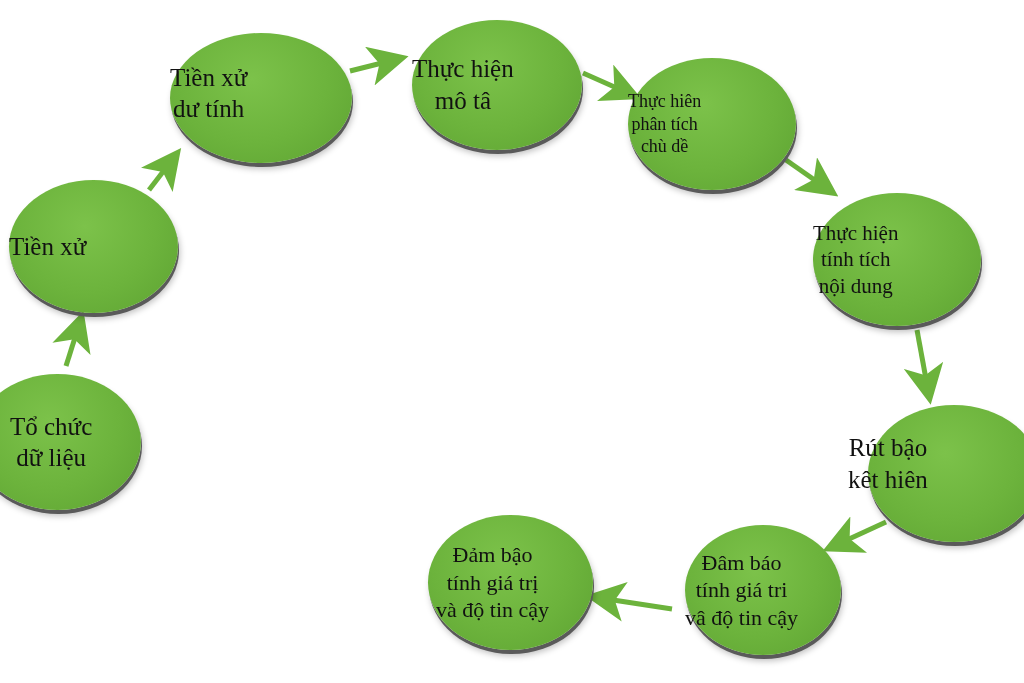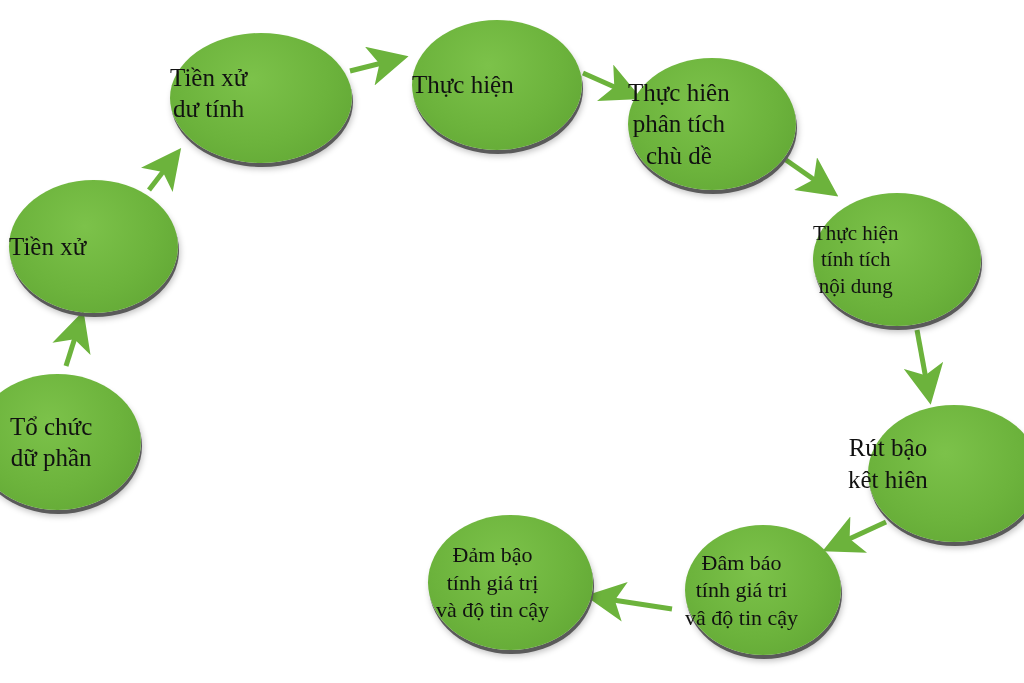--- a/index.html
+++ b/index.html
@@ -37,44 +37,45 @@
       <line x1="786" y1="160" x2="826" y2="188" marker-end="url(#ah)"></line>
       <line x1="917" y1="330" x2="928" y2="390" marker-end="url(#ah)"></line>
       <line x1="886" y1="522" x2="836" y2="545" marker-end="url(#ah)"></line>
       <line x1="672" y1="609" x2="600" y2="598" marker-end="url(#ah)"></line>
     </g>
   </svg>
 
   <div class="node" style="left:-26px;top:374px;width:167px;height:136px;font-size:25px;">
     <span class="lbl" style="margin-left:36px;">
       <span class="line">Tổ chức</span>
-      <span class="line">dữ phần</span>
+      <span class="line">dữ liệu</span>
     </span>
   </div>
 
   <div class="node" style="left:9px;top:180px;width:169px;height:133px;font-size:25px;">
     <span class="lbl">
       <span class="line">Tiền xử</span>
     </span>
   </div>
 
   <div class="node" style="left:170px;top:33px;width:182px;height:130px;font-size:25px;">
     <span class="lbl" style="margin-top:-10px;">
       <span class="line">Tiền xử</span>
       <span class="line">dư tính</span>
     </span>
   </div>
 
   <div class="node" style="left:412px;top:20px;width:170px;height:130px;font-size:25px;">
     <span class="lbl" style="line-height:1.3;">
       <span class="line">Thực hiện</span>
+      <span class="line">mô tâ</span>
     </span>
   </div>
 
-  <div class="node" style="left:628px;top:58px;width:168px;height:132px;font-size:25px;">
+  <div class="node" style="left:628px;top:58px;width:168px;height:132px;font-size:18px;">
     <span class="lbl">
       <span class="line">Thực hiên</span>
       <span class="line">phân tích</span>
       <span class="line">chù dề</span>
     </span>
   </div>
 
   <div class="node" style="left:813px;top:193px;width:168px;height:133px;font-size:21px;">
     <span class="lbl">
       <span class="line">Thực hiện</span>

